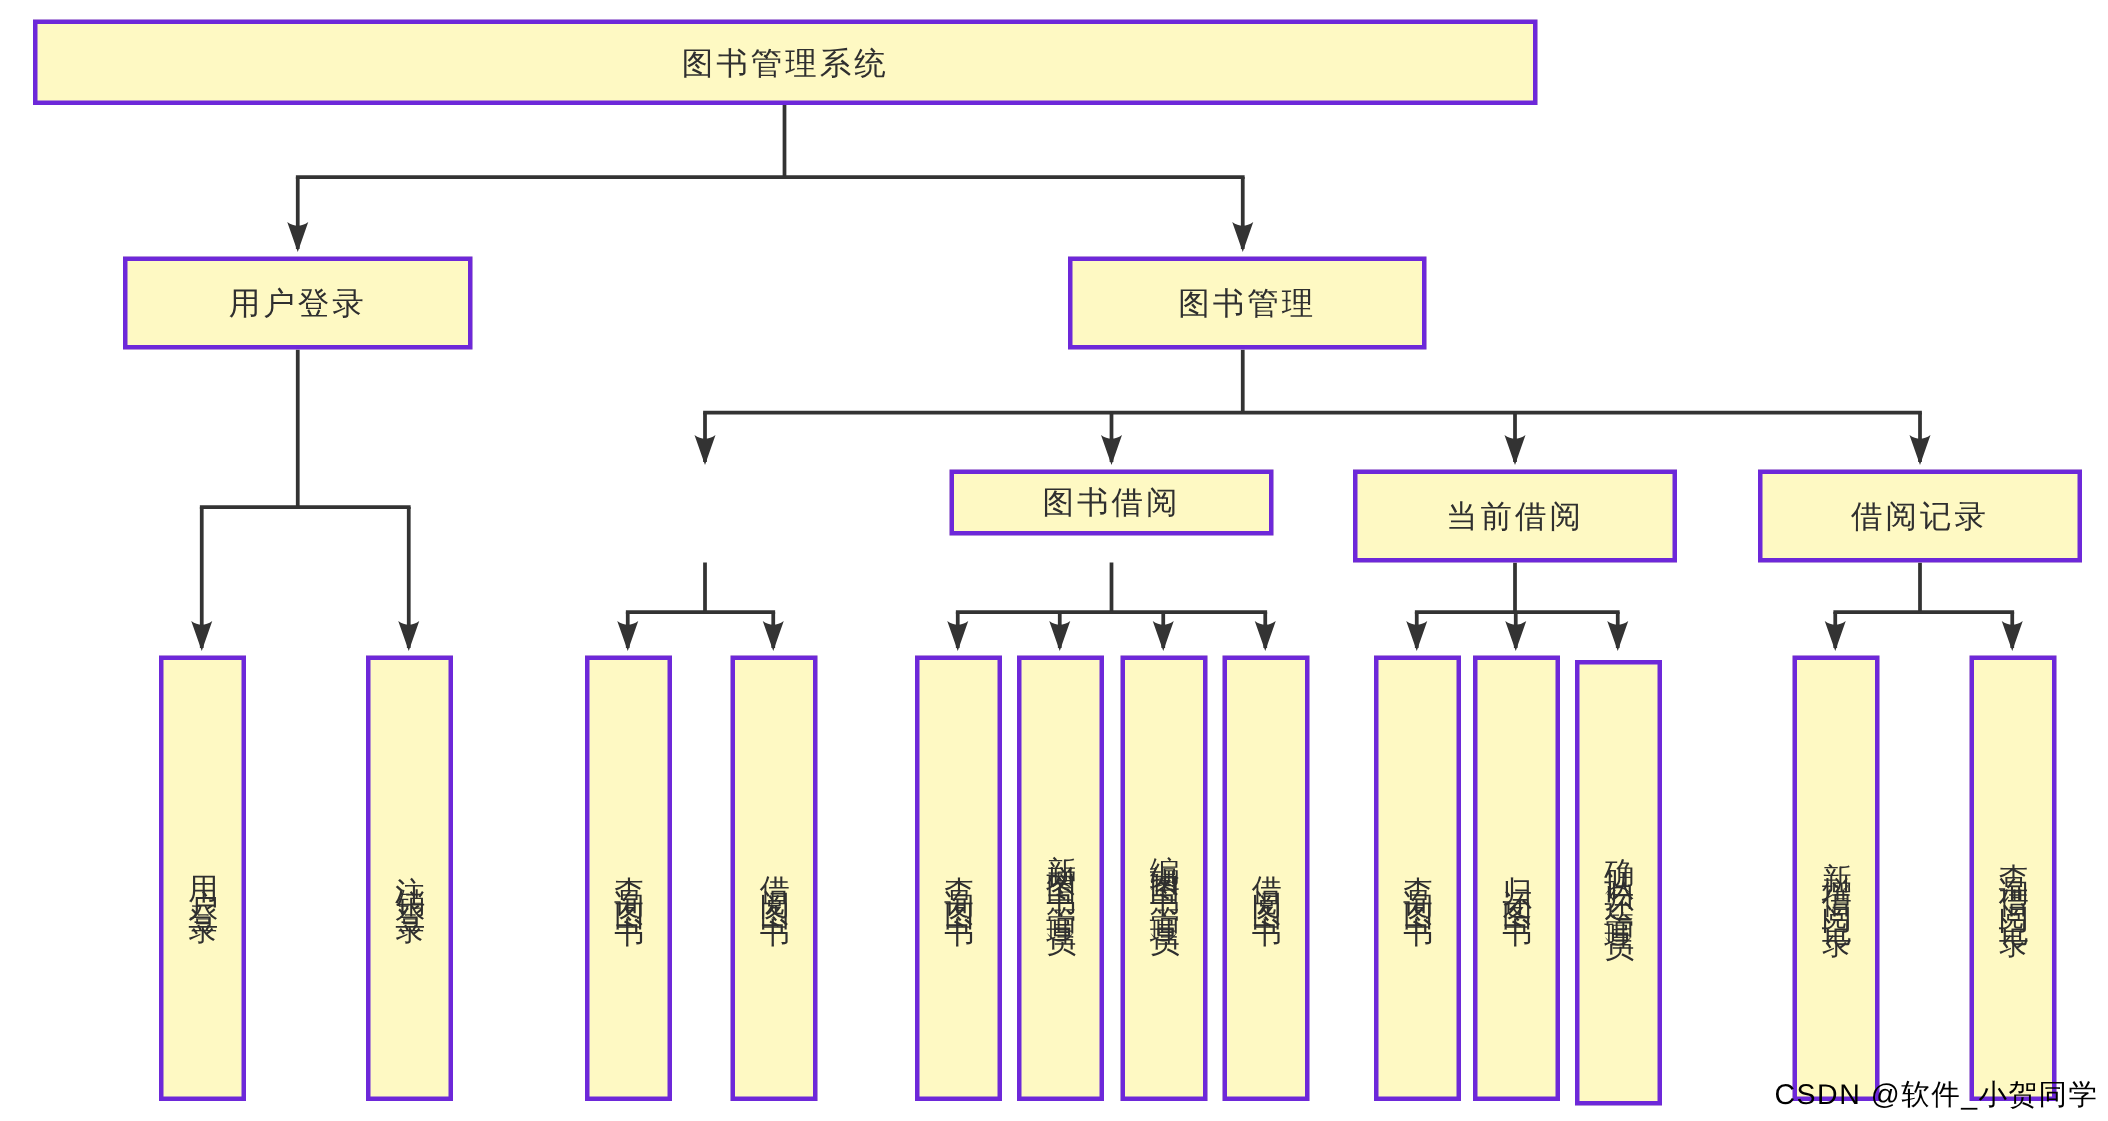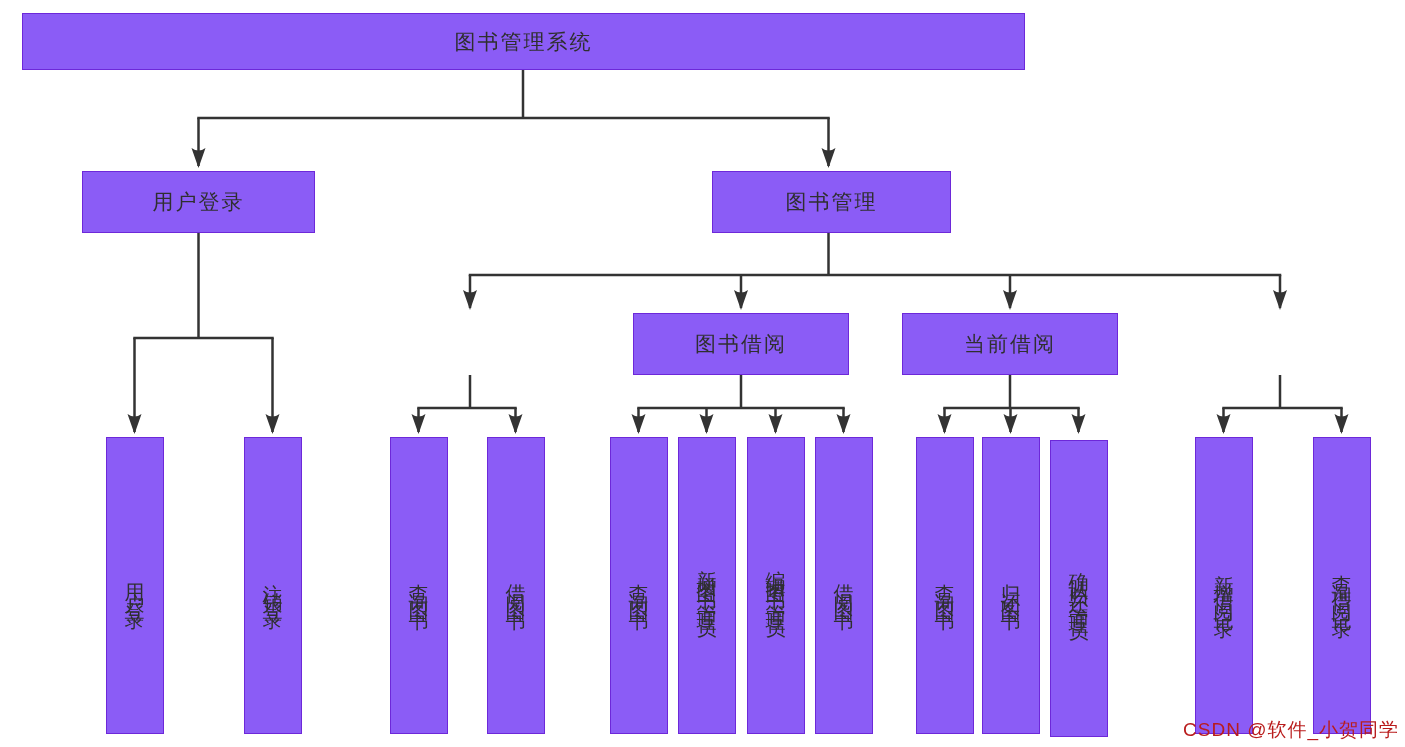--- a/index.html
+++ b/index.html
@@ -17,22 +17,22 @@
   }
   #wires {
     position: absolute;
     left: 0;
     top: 0;
     z-index: 0;
   }
   .node {
     position: absolute;
     box-sizing: border-box;
-    background: #8b5cf6;
-    border: 1px solid #6d28d9;
+    background: #fef9c3;
+    border: 3px solid #6d28d9;
     color: #2f2f2f;
     display: flex;
     align-items: center;
     justify-content: center;
     z-index: 1;
     letter-spacing: 2px;
     white-space: nowrap;
   }
   .h-node {
     font-size: 21px;
@@ -56,21 +56,21 @@
   }
   .leaf.long {
     letter-spacing: 7px;
   }
   #watermark {
     position: absolute;
     right: 6px;
     bottom: 4px;
     z-index: 2;
     font-size: 19px;
-    color: #b91c1c;
+    color: #000000;
     letter-spacing: 1px;
     margin-top: 17px;
   }
 </style>
 </head>
 <body>
 
 <div id="canvas">
 
   <svg id="wires" width="1405" height="747" viewBox="0 0 1405 747">
@@ -133,22 +133,23 @@
       <line x1="1223.5" y1="408" x2="1223.5" y2="432" marker-end="url(#arrow)"></line>
       <line x1="1341.5" y1="408" x2="1341.5" y2="432" marker-end="url(#arrow)"></line>
     </g>
   </svg>
 
   <div class="node root-node">图书管理系统</div>
 
   <div class="node h-node" style="left:82px; top:171px; width:233px; height:62px;">用户登录</div>
   <div class="node h-node" style="left:712px; top:171px; width:239px; height:62px;">图书管理</div>
 
-  <div class="node h-node" style="left:633px; top:313px; width:216px; height:62px;">图书借阅</div>
+  <div class="node h-node" style="left:633px; top:313px; width:216px; height:44px;">图书借阅</div>
   <div class="node h-node" style="left:902px; top:313px; width:216px; height:62px;">当前借阅</div>
+  <div class="node h-node" style="left:1172px; top:313px; width:216px; height:62px;">借阅记录</div>
 
   <div class="node leaf" style="left:106px;">用户登录</div>
   <div class="node leaf" style="left:244px;">注销登录</div>
 
   <div class="node leaf" style="left:390px;">查询图书</div>
   <div class="node leaf" style="left:487px;">借阅图书</div>
 
   <div class="node leaf" style="left:610px;">查询图书</div>
   <div class="node leaf long" style="left:678px;">新增图书（管理员）</div>
   <div class="node leaf long" style="left:747px;">编辑图书（管理员）</div>

